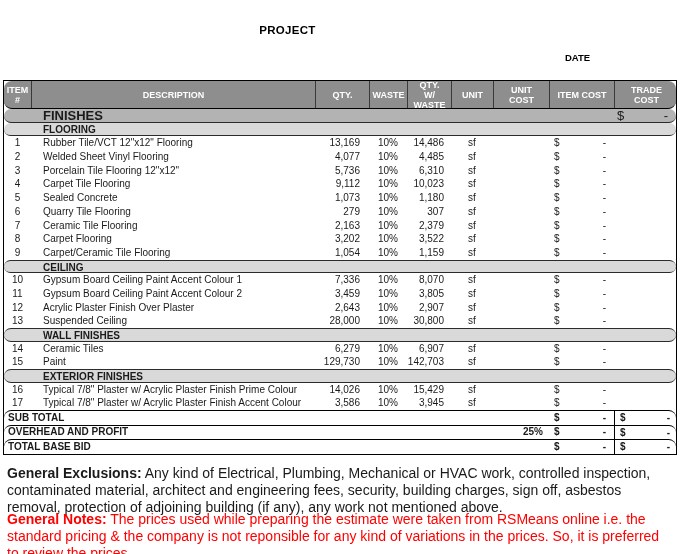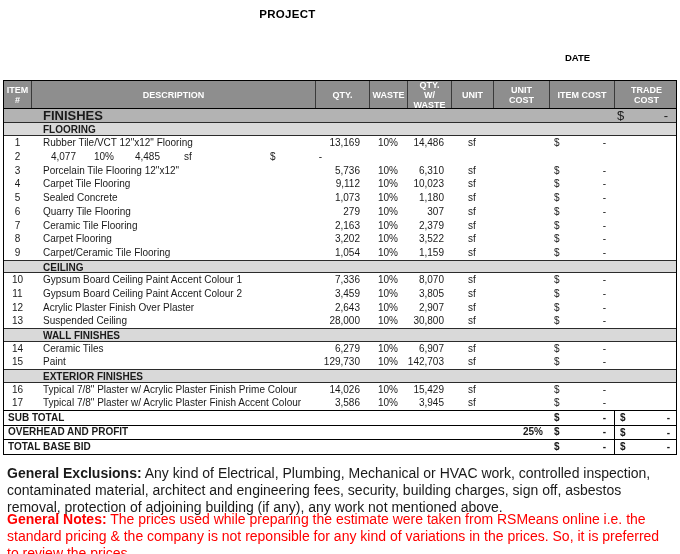--- a/index.html
+++ b/index.html
@@ -5,29 +5,29 @@
   :root{
     --header-bg:#8e8e8e; --header-text:#ffffff;
     --summary-row-bg:#b3b3b3; --section-row-bg:#d9d9d9;
     --notes-red:#ff0000; --border-dark:#000000;
   }
   *{box-sizing:border-box; margin:0; padding:0;}
   html,body{width:680px; height:554px; background:#ffffff; overflow:hidden;
     font-family:"Liberation Sans", sans-serif; color:#1a1a1a;}
   .page{position:relative; width:680px; height:554px;}
 
-  .doc-title{position:absolute; top:8px; left:0; width:575px; text-align:center;
+  .doc-title{position:absolute; top:24px; left:0; width:575px; text-align:center;
     font-size:11.5px; font-weight:bold; letter-spacing:.3px; color:#000;}
   .date-label{position:absolute; top:52px; left:545px; width:65px; text-align:center;
     font-size:9.5px; font-weight:bold; color:#000;}
 
   .sheet{position:absolute; top:80px; left:3px; width:674px;
     border:1.5px solid var(--border-dark); background:#fff;}
 
-  .row{display:flex; width:100%;}
+  .row{display:flex; width:100%;border-radius:8px;}
   .cell{flex:none; overflow:hidden; white-space:nowrap;}
 
   
   .c0{width:27px;} .c1{width:284px;} .c2{width:54px;} .c3{width:38px;}
   .c4{width:44px;} .c5{width:42px;} .c6{width:56px;} .c7{width:65px;} .c8{width:64px;}
 
   
   .hdr{height:28px; background:var(--header-bg); border-bottom:1px solid var(--border-dark);}
   .hdr .cell{display:flex; flex-direction:column; justify-content:center; align-items:center;
     text-align:center; font-size:9px; font-weight:bold; color:var(--header-text);
@@ -111,20 +111,21 @@
           <div class="cell c5">sf</div>
           <div class="cell c6"></div>
           <div class="cell c7 money">
             <span>$</span>
             <span>-</span>
           </div>
           <div class="cell c8"></div>
         </div>
         <div class="row item">
           <div class="cell c0">2</div>
+          <div class="cell c1">Welded Sheet Vinyl Flooring</div>
           <div class="cell c2">4,077</div>
           <div class="cell c3">10%</div>
           <div class="cell c4">4,485</div>
           <div class="cell c5">sf</div>
           <div class="cell c6"></div>
           <div class="cell c7 money">
             <span>$</span>
             <span>-</span>
           </div>
           <div class="cell c8"></div>

